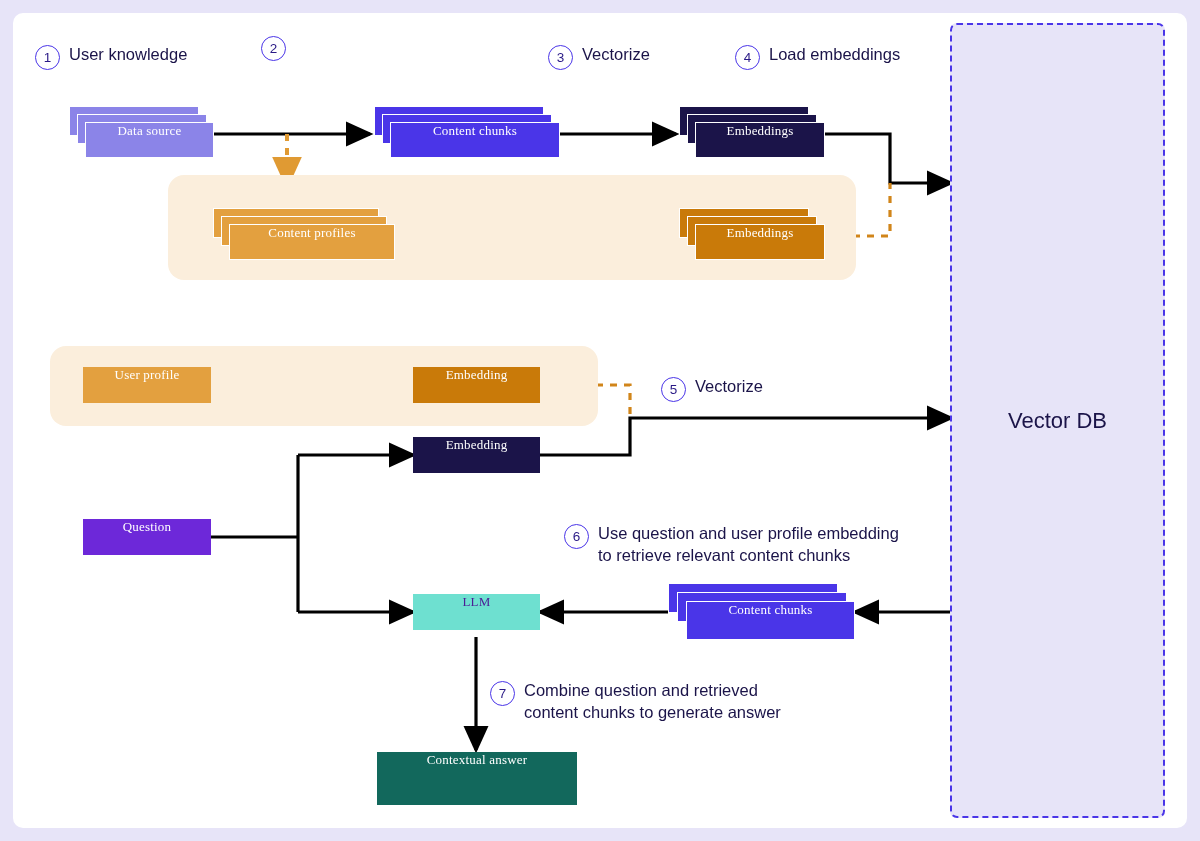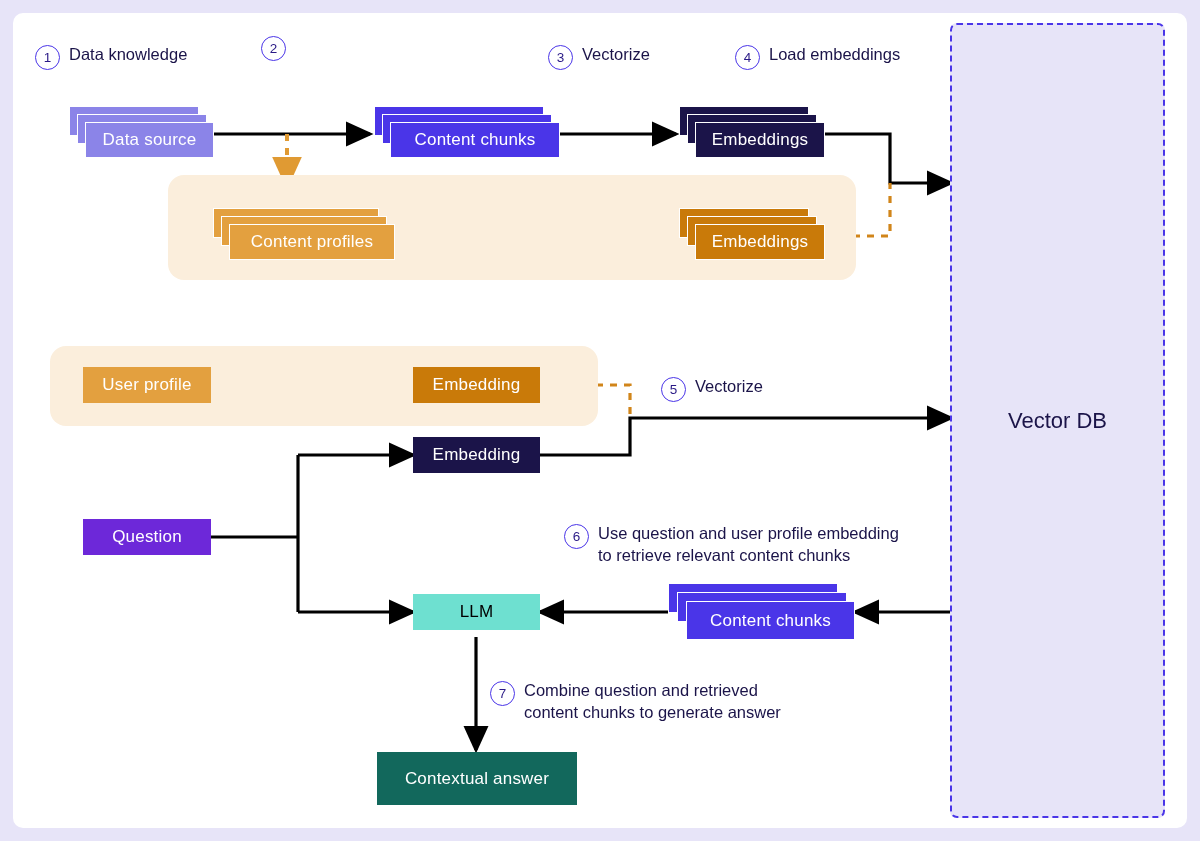--- a/index.html
+++ b/index.html
@@ -12,33 +12,33 @@
   #card{
     position:absolute;left:13px;top:13px;
     width:1174px;height:815px;
     background:#ffffff;
     border-radius:10px;
     overflow:hidden;
   }
   #svg-layer{position:absolute;left:0;top:0;width:1174px;height:815px;pointer-events:none;}
 
   
-  .node{position:absolute;box-sizing:border-box;display:flex;align-items:center;justify-content:center;
-        color:#fff;font-size:17px;letter-spacing:.2px;white-space:nowrap;}
+  .node{position:absolute;box-sizing:border-box;display:flex;align-items:flex-start;justify-content:center;
+        color:#fff;font-size:13px;letter-spacing:.2px;white-space:nowrap;font-family:Liberation Serif, serif;}
   .stack{position:absolute;}
   .stack .sheet{position:absolute;box-sizing:border-box;border:1.5px solid #ffffff;}
 
   
   .c-datasource{background:#8b84e8;}
   .c-chunks{background:#4a35e8;}
   .c-embnavy{background:#1b1449;}
   .c-profiles{background:#e3a03f;}
   .c-embor{background:#c97a09;}
   .c-question{background:#6d28d9;}
-  .c-llm{background:#6ee0d0;color:#000000;}
+  .c-llm{background:#6ee0d0;color:#4c1d95;}
   .c-answer{background:#12685c;}
 
   
   .step{position:absolute;display:flex;align-items:flex-start;gap:9px;}
   .step .bub{
     width:25px;height:25px;flex:0 0 25px;border-radius:50%;
     border:1.7px solid #4a35e8;color:#2a1a86;
     display:flex;align-items:center;justify-content:center;
     font-size:13.5px;line-height:1;box-sizing:border-box;
     margin-top:1px;
@@ -109,21 +109,21 @@
     <path d="M655,599 L527,599" stroke="#000" stroke-width="3.2" fill="none" marker-end="url(#ah-black-l)"></path>
 
     <path d="M463,624 L463,737" stroke="#000" stroke-width="3.2" fill="none" marker-end="url(#ah-black)"></path>
   </svg>
 
   <div class="panel" style="left:155px;top:162px;width:688px;height:105px;"></div>
   <div class="panel" style="left:37px;top:333px;width:548px;height:80px;"></div>
 
   <div class="step" style="left:22px;top:31px;">
     <div class="bub">1</div>
-    <div class="txt">Data knowledge</div>
+    <div class="txt">User knowledge</div>
   </div>
   <div class="step" style="left:248px;top:22px;">
     <div class="bub">2</div>
   </div>
   <div class="step" style="left:535px;top:31px;">
     <div class="bub">3</div>
     <div class="txt">Vectorize</div>
   </div>
   <div class="step" style="left:722px;top:31px;">
     <div class="bub">4</div>

